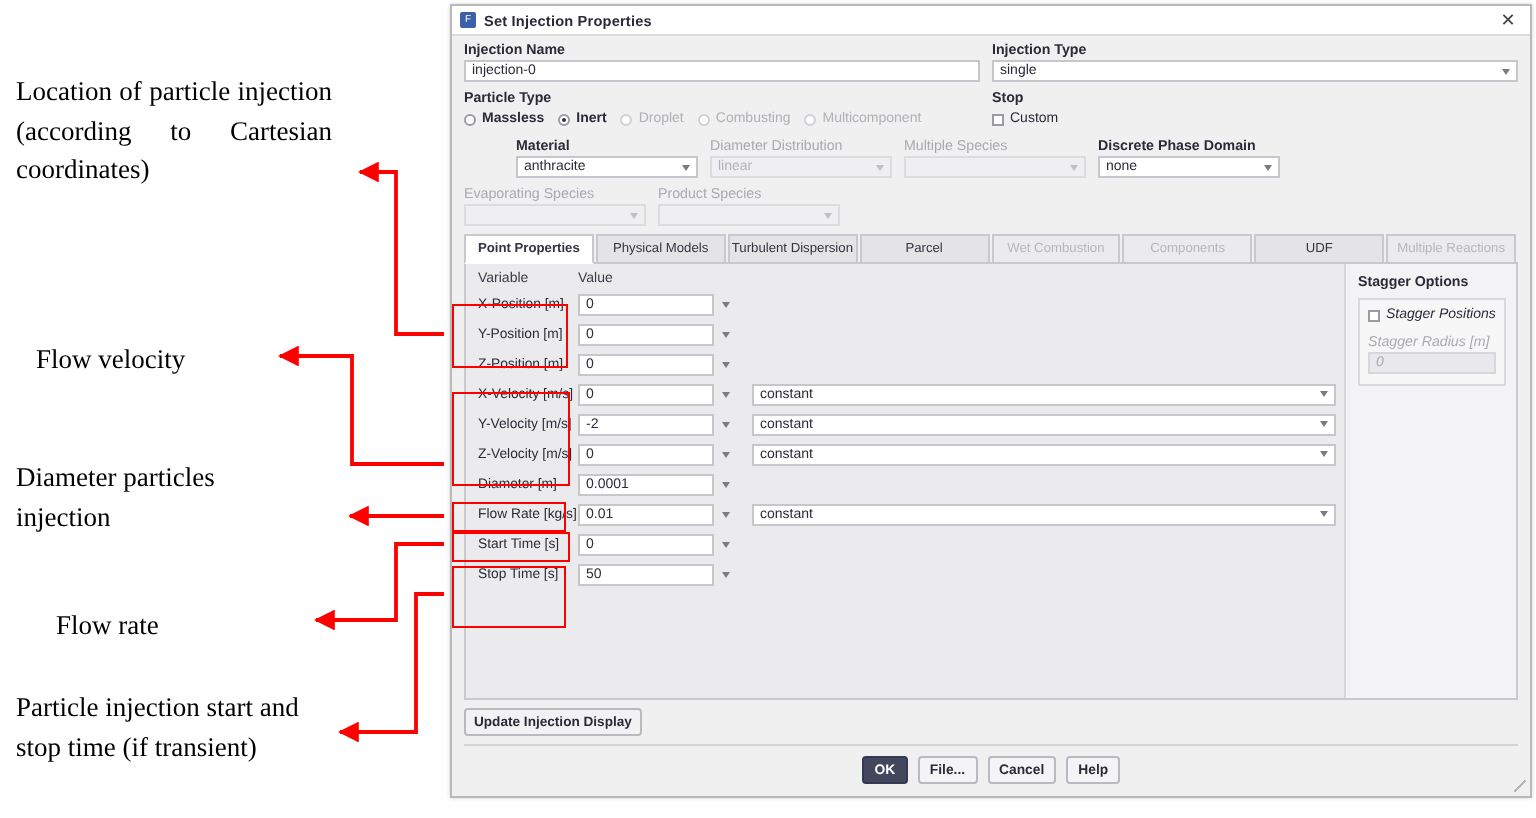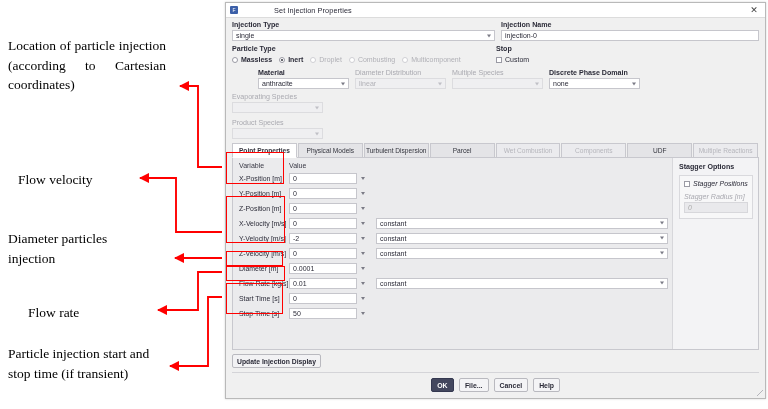--- a/index.html
+++ b/index.html
@@ -40,21 +40,21 @@
     height:15px; background:#ffffff;
     border-bottom:1px solid #dcdcdc;
     display:flex; align-items:center; padding:0 4px;
     flex:0 0 auto;
   }
   .title-ico {
     width:8px; height:8px; background:#3b5fa8; border-radius:1px;
     display:flex; align-items:center; justify-content:center;
     color:#fff; font-size:5px; margin-right:4px; line-height:1;
   }
-  .title-txt { font-size:7.3px; font-weight:normal; color:#2b2b38; letter-spacing:.1px;margin-left:32px; }
+  .title-txt { font-size:7.3px; font-weight:bold; color:#2b2b38; letter-spacing:.1px; }
   .title-close {
     margin-left:auto; width:14px; height:12px;
     display:flex; align-items:center; justify-content:center;
     color:#444; font-size:9px; cursor:pointer;
   }
 
   .dlgbody { flex:1 1 auto; padding:3px 6px 0 6px; display:flex; flex-direction:column; min-height:0; }
 
   .lbl { font-size:7.1px; font-weight:bold; color:#2b2b38; margin-bottom:1px; display:block; }
   .lbl.dim { color:#a9a9b0; font-weight:normal; }
@@ -190,30 +190,30 @@
 
   <div class="titlebar">
     <span class="title-ico">F</span>
     <span class="title-txt">Set Injection Properties</span>
     <span class="title-close">✕</span>
   </div>
 
   <div class="dlgbody">
 
     <div class="row" style="gap:6px;">
+      <div style="width:258px;">
+        <span class="lbl">Injection Name</span>
+        <div class="tin" style="width:100%;">injection-0</div>
+      </div>
       <div style="flex:1;">
         <span class="lbl">Injection Type</span>
         <div class="combo" style="width:100%;">
           <span>single</span>
           <span class="car"></span>
         </div>
-      </div>
-      <div style="width:258px;">
-        <span class="lbl">Injection Name</span>
-        <div class="tin" style="width:100%;">injection-0</div>
       </div>
     </div>
 
     <div class="row" style="margin-top:4px; gap:6px;">
       <div style="width:258px;">
         <span class="lbl">Particle Type</span>
         <div style="display:flex; align-items:center; height:11px;">
           <span class="rad sel">
               <i class="dot"></i>
               <span>Massless</span>
@@ -271,21 +271,21 @@
       </div>
       <div style="width:91px;">
         <span class="lbl">Discrete Phase Domain</span>
         <div class="combo">
           <span>none</span>
           <span class="car"></span>
         </div>
       </div>
     </div>
 
-    <div class="row" style="margin-top:4px; gap:6px;flex-direction:column;">
+    <div class="row" style="margin-top:4px; gap:6px;">
       <div style="width:91px;">
         <span class="lbl dim">Evaporating Species</span>
         <div class="combo dim">
           <span></span>
           <span class="car"></span>
         </div>
       </div>
       <div style="width:91px;">
         <span class="lbl dim">Product Species</span>
         <div class="combo dim">

